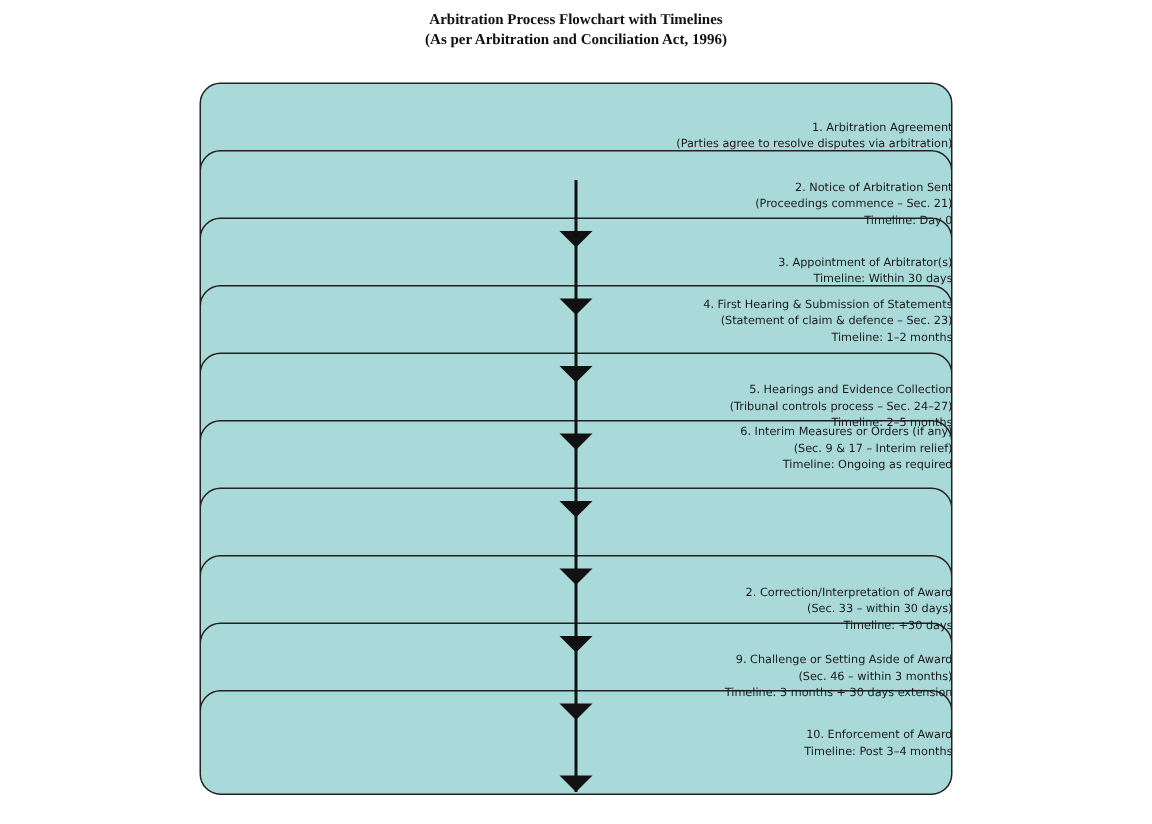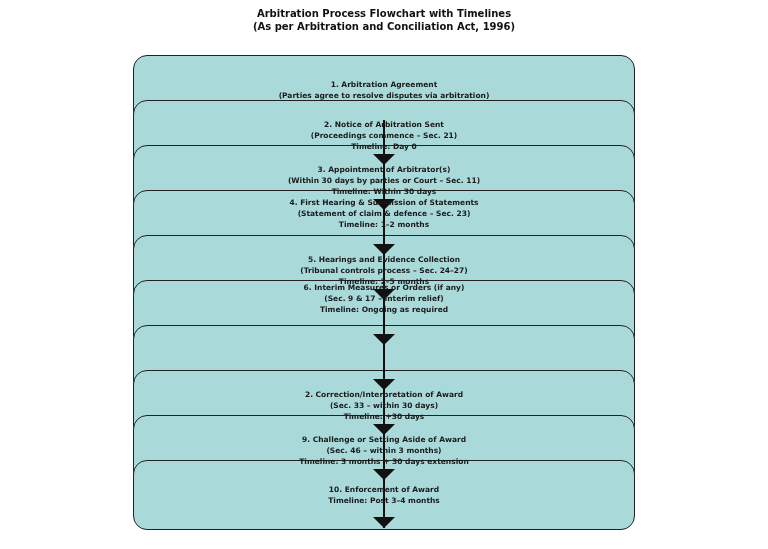--- a/index.html
+++ b/index.html
@@ -21,47 +21,47 @@
   .title {
     position: absolute;
     top: 7px; left: 0;
     width: 768px;
     text-align: center;
     font-weight: bold;
     font-size: 10px;
     line-height: 13px;
     color: #111111;
     z-index: 40;
+    font-family: Liberation Serif, serif;
   }
   .box {
     position: absolute;
     left: 133px;
     width: 502px;
     height: 70px;
     background: var(--box-fill);
     border: 1.5px solid var(--box-border);
     border-radius: 14px;
     box-sizing: border-box;
   }
   .step-text {
     position: absolute;
     left: 133px;
     width: 502px;
     height: 44px;
     display: flex;
     flex-direction: column;
     justify-content: center;
-    align-items: center;
+    align-items: flex-end;
     text-align: center;
     font-size: 7.5px;
     line-height: 11px;
     color: var(--text-color);
     z-index: 30;
     pointer-events: none;
-    font-weight: bold;
   }
   .flow-line {
     position: absolute;
     left: 383px;
     top: 120px;
     width: 1.5px;
     height: 408px;
     background: var(--arrow-color);
     z-index: 20;
   }
@@ -111,21 +111,20 @@
     <div>1. Arbitration Agreement</div>
     <div>(Parties agree to resolve disputes via arbitration)</div>
   </div>
   <div class="step-text" style="top:113px">
     <div>2. Notice of Arbitration Sent</div>
     <div>(Proceedings commence – Sec. 21)</div>
     <div>Timeline: Day 0</div>
   </div>
   <div class="step-text" style="top:158px">
     <div>3. Appointment of Arbitrator(s)</div>
-    <div>(Within 30 days by parties or Court – Sec. 11)</div>
     <div>Timeline: Within 30 days</div>
   </div>
   <div class="step-text" style="top:191px">
     <div>4. First Hearing &amp; Submission of Statements</div>
     <div>(Statement of claim &amp; defence – Sec. 23)</div>
     <div>Timeline: 1–2 months</div>
   </div>
   <div class="step-text" style="top:248px">
     <div>5. Hearings and Evidence Collection</div>
     <div>(Tribunal controls process – Sec. 24–27)</div>

